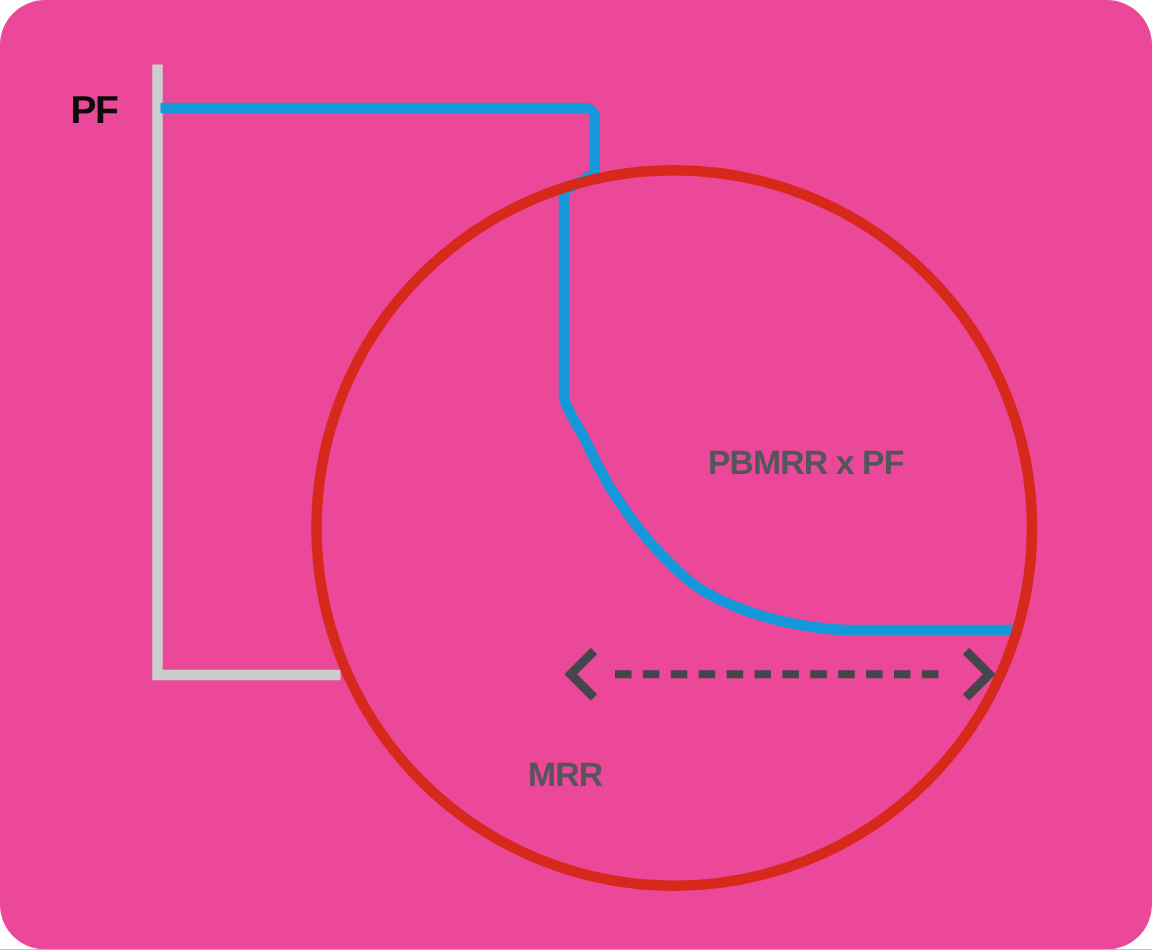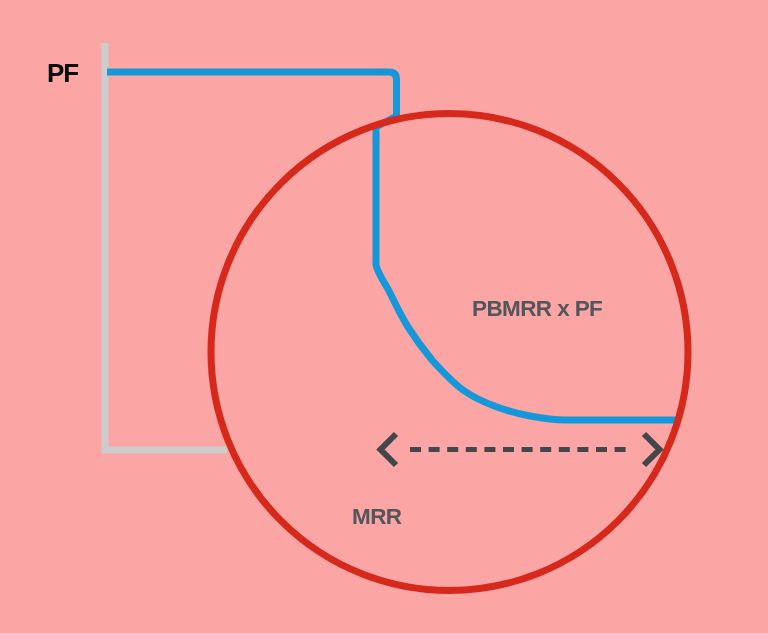--- a/index.html
+++ b/index.html
@@ -7,21 +7,22 @@
     width: 768px;
     height: 633px;
     background: #ffffff;
     overflow: hidden;
     font-family: "Liberation Sans", sans-serif;
   }
   .canvas {
     position: relative;
     width: 768px;
     height: 633px;
-    background: #fca5a5;
+    background: #ec4899;
+    border-radius: 30px;
   }
   svg.diagram {
     position: absolute;
     left: 0;
     top: 0;
     width: 768px;
     height: 633px;
   }
   text {
     font-family: "Liberation Sans", sans-serif;

